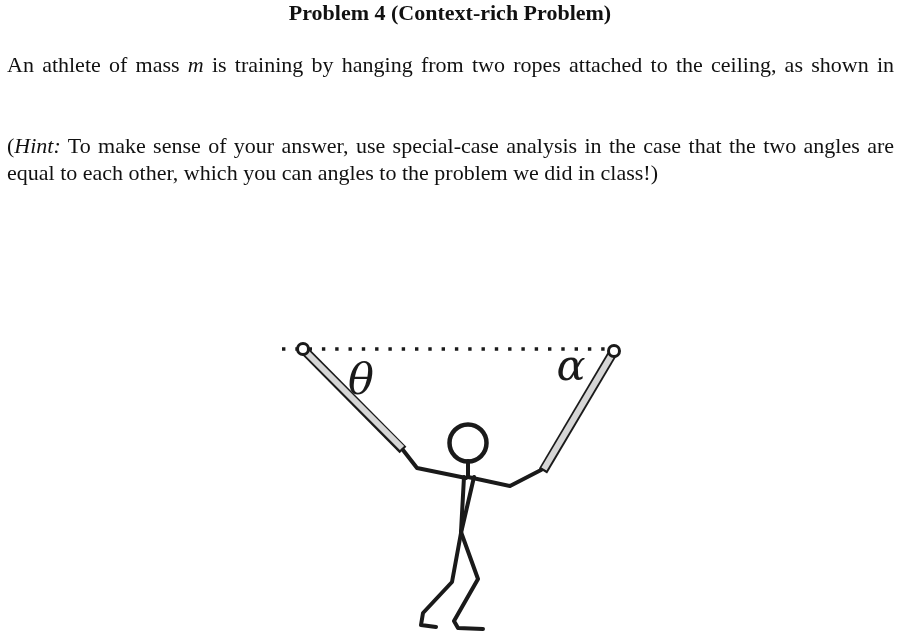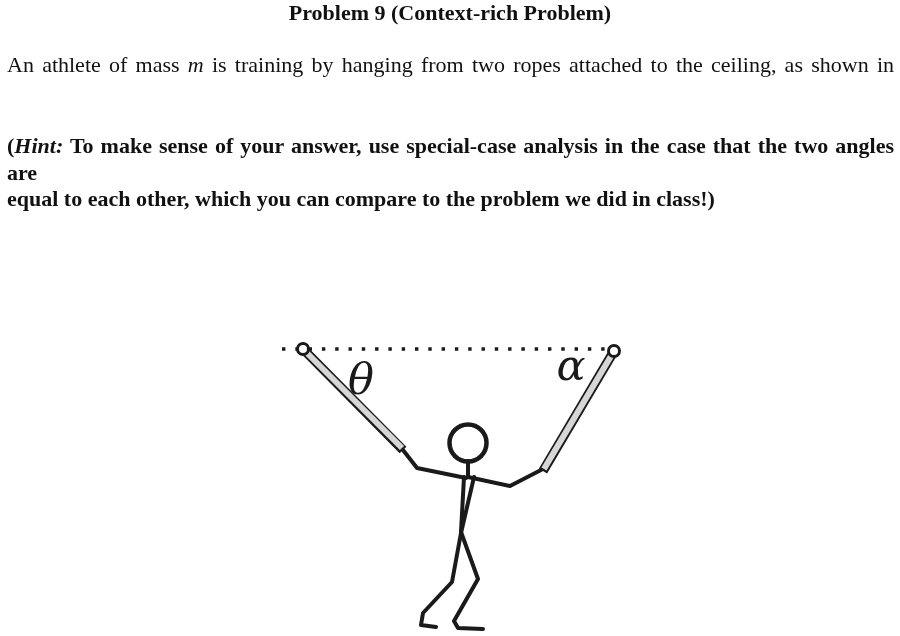--- a/index.html
+++ b/index.html
@@ -27,21 +27,21 @@
     text-align: center;
   }
   .para {
     position: absolute;
     left: 7px;
     width: 887px;
     font-size: 22px;
     line-height: 26.5px;
   }
   .para-1 { top: 52px; }
-  .para-2 { top: 133px; font-weight: bold; }
+  .para-2 { top: 133px; }
   .line { display: block; }
   .line.justify {
     text-align: justify;
     text-align-last: justify;
   }
   em { font-style: italic; }
   .figure-svg {
     position: absolute;
     left: 268px;
     top: 330px;
@@ -64,29 +64,29 @@
     font-style: italic;
     font-size: 43px;
     fill: #1a1a1a;
   }
 </style>
 </head>
 <body>
 
 <div class="page">
 
-  <div class="title">Problem 9 (Context-rich Problem)</div>
+  <div class="title">Problem 4 (Context-rich Problem)</div>
 
   <div class="para para-1">
     <span class="line justify"><span>An athlete of mass </span><em>m</em><span> is training by hanging from two ropes attached to the ceiling, as shown in</span></span>
   </div>
 
   <div class="para para-2">
     <span class="line justify"><span>(</span><em>Hint:</em><span> To make sense of your answer, use special-case analysis in the case that the two angles are</span></span>
-    <span class="line">equal to each other, which you can compare to the problem we did in class!)</span>
+    <span class="line">equal to each other, which you can angles to the problem we did in class!)</span>
   </div>
 
   <svg class="figure-svg" viewBox="268 330 364 306" xmlns="http://www.w3.org/2000/svg">
 
     <line x1="282" y1="349" x2="612" y2="349" class="ink-stroke" stroke-width="3.4" stroke-dasharray="3.4 9.9"></line>
 
     <line x1="303" y1="349" x2="403" y2="450" class="ink-stroke" stroke-width="9.5"></line>
     <line x1="303" y1="349" x2="402" y2="448" stroke-width="6" fill="none" stroke="#d6d6d6"></line>
 
     <line x1="614" y1="351" x2="543" y2="471" class="ink-stroke" stroke-width="9.5"></line>

